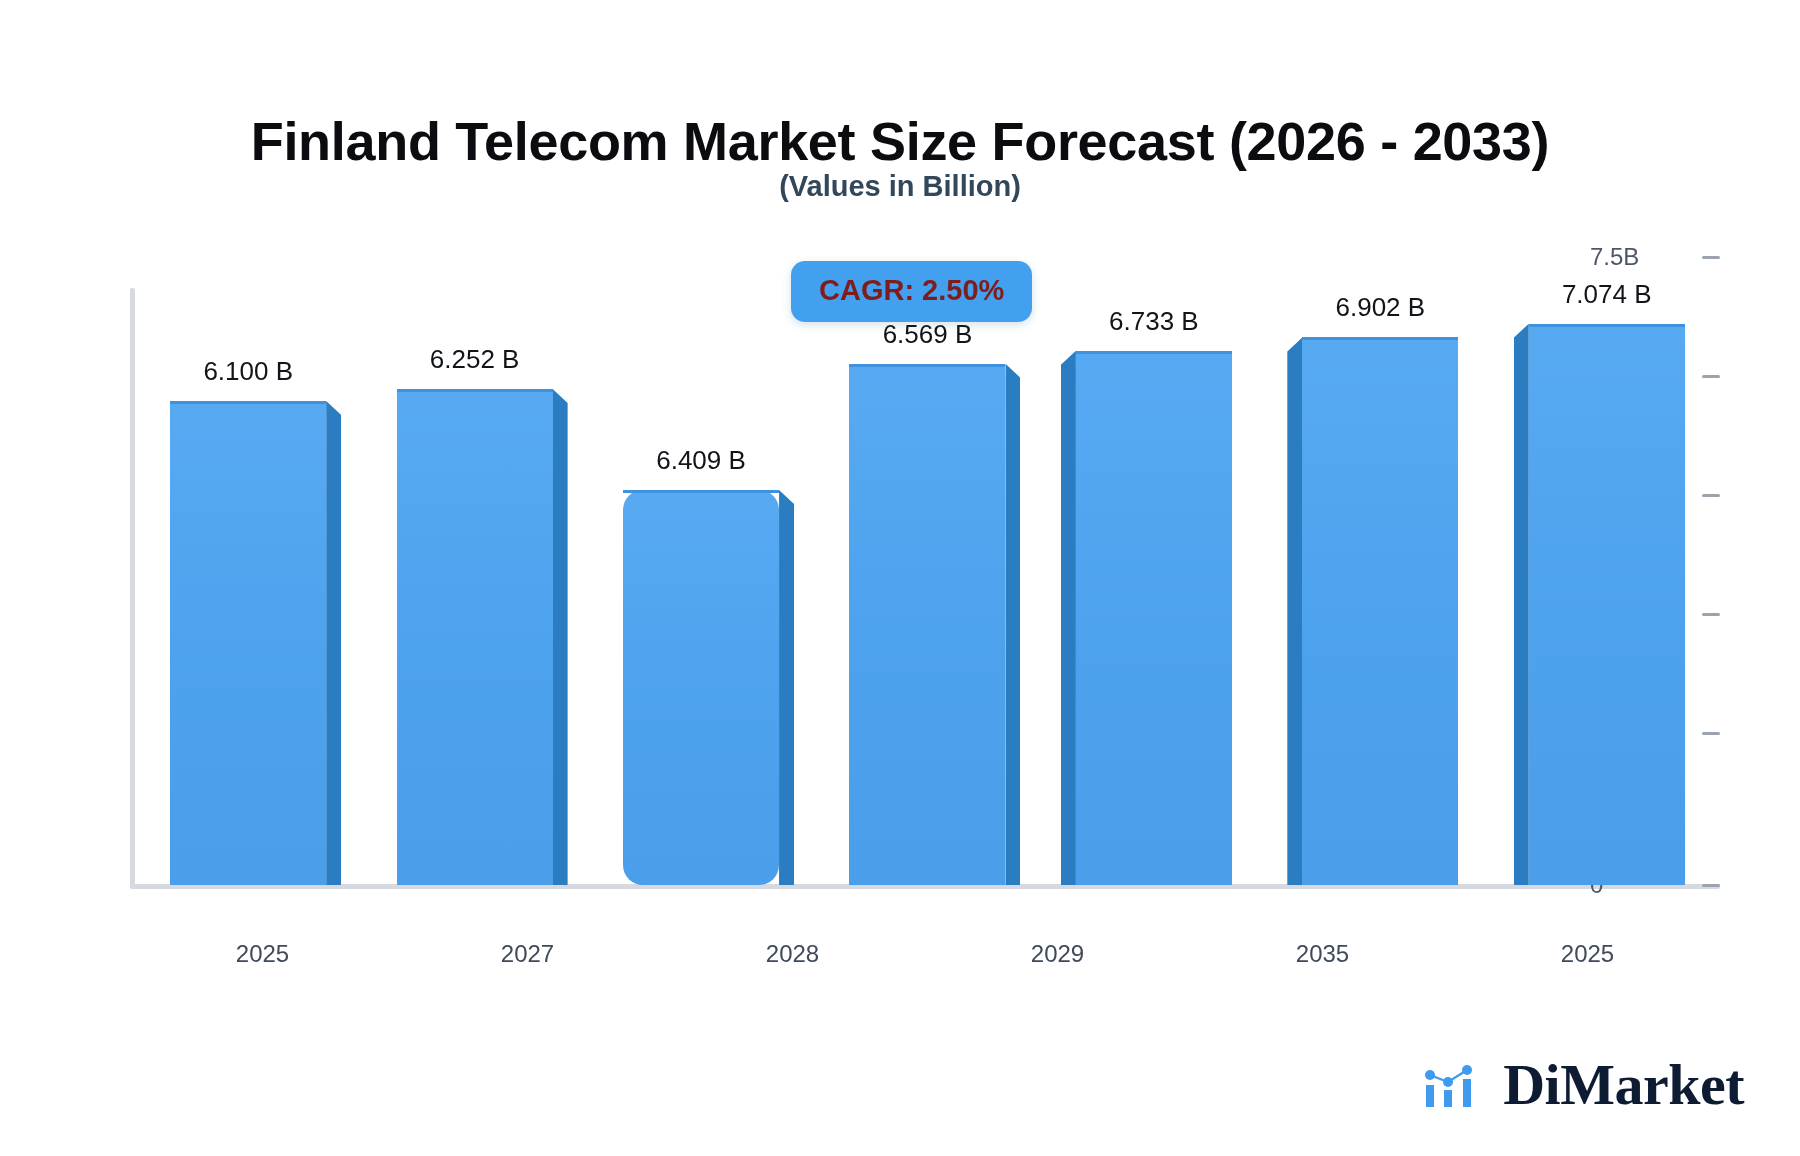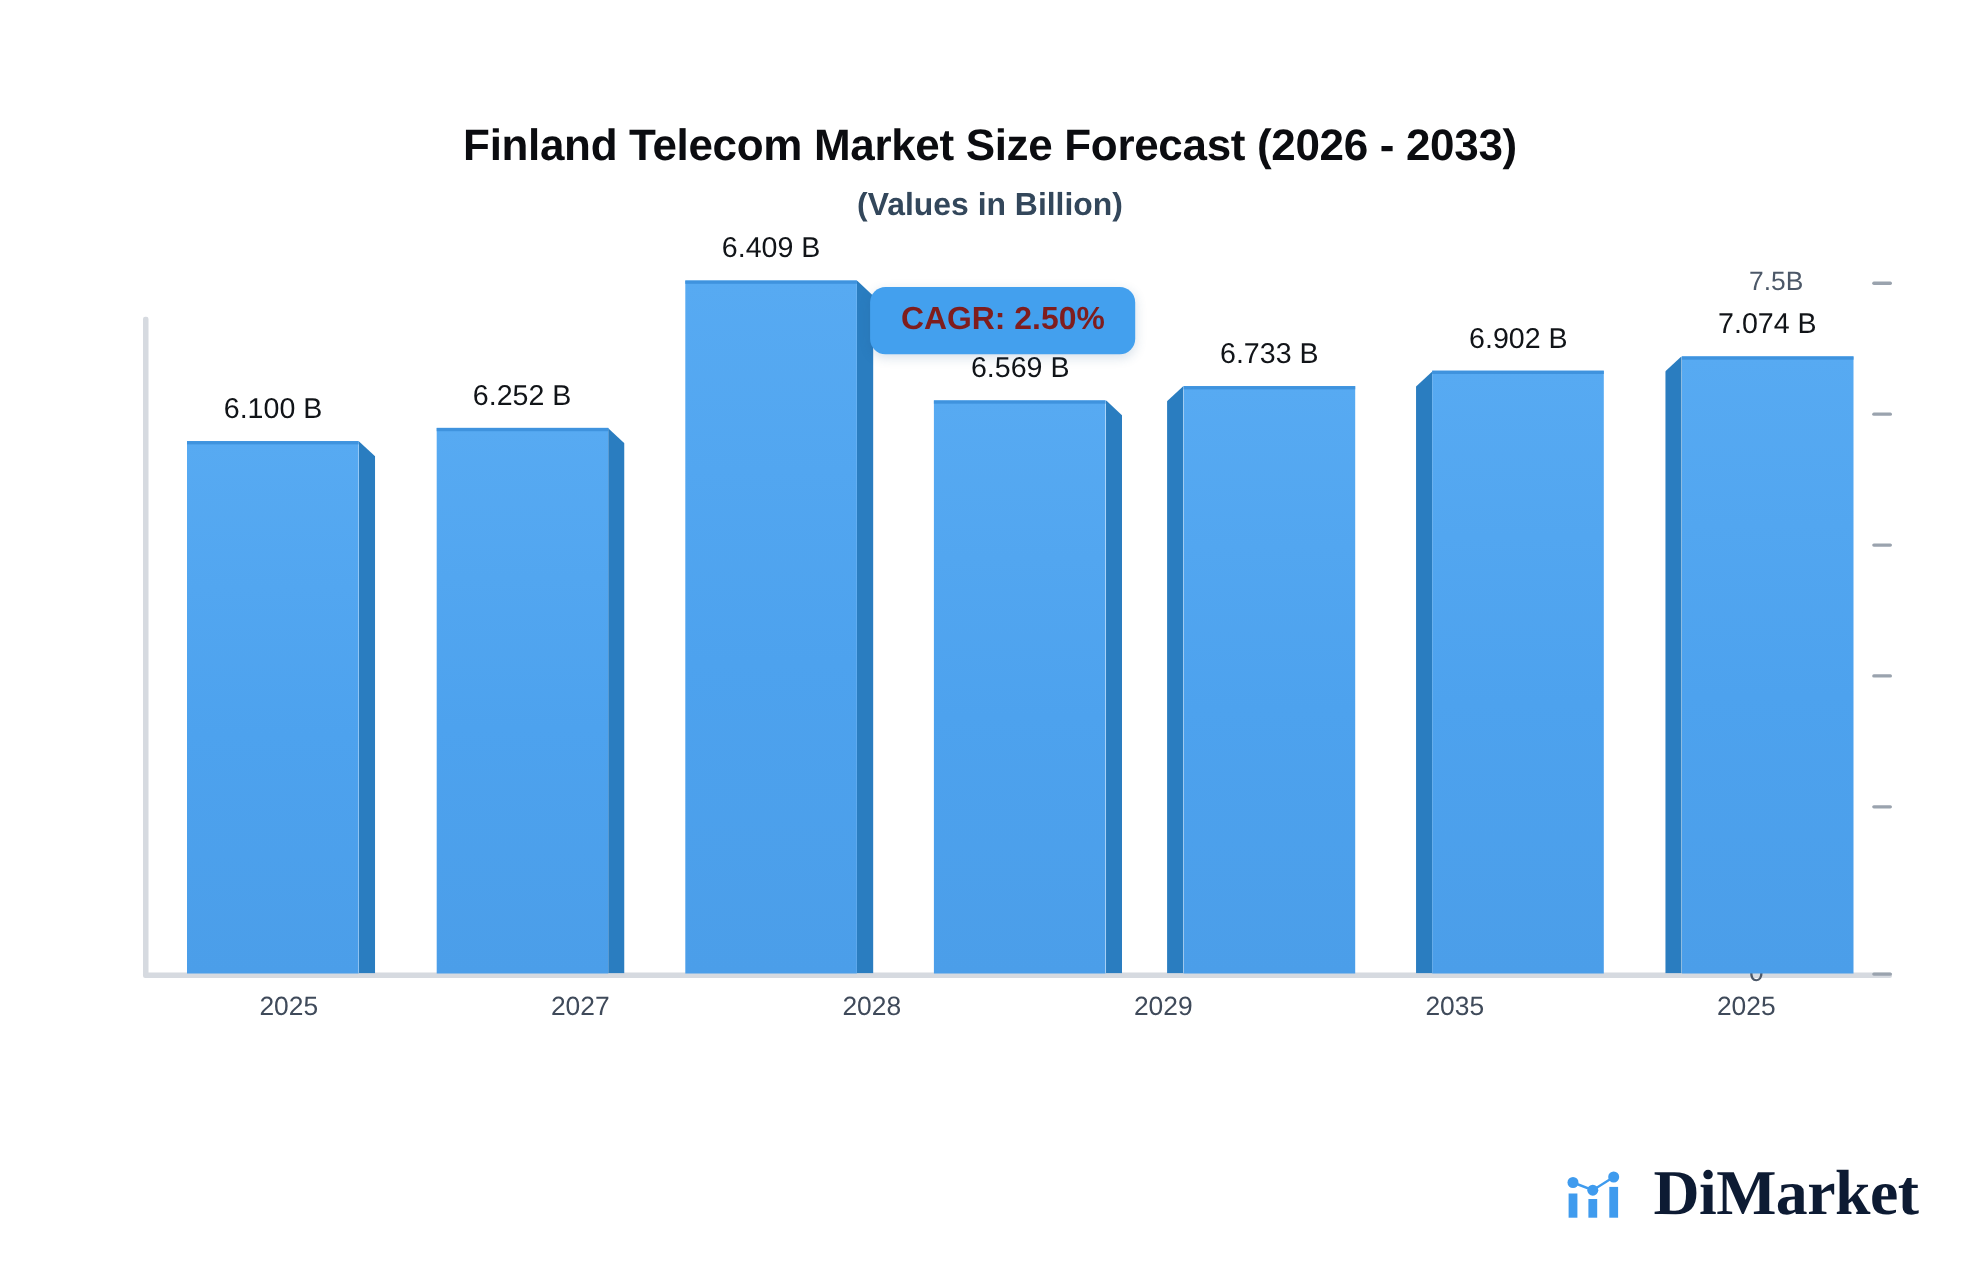--- a/index.html
+++ b/index.html
@@ -14,21 +14,21 @@
     width: 1800px; height: 1156px;
     background: #ffffff;
   }
 
   
   .title {
     position: absolute;
     left: 0; right: 0;
     top: 110px;
     text-align: center;
-    font-size: 40px;
+    font-size: 54px;
     font-weight: bold;
     color: #0b0c10;
     letter-spacing: -0.3px;
   }
   .subtitle {
     position: absolute;
     left: 0; right: 0;
     top: 170px;
     text-align: center;
     font-size: 29px;
@@ -92,20 +92,21 @@
     top: 902px;
     width: 1590px;
     height: 40px;
     display: flex;
   }
   .xlabels .x {
     flex: 1 1 0;
     text-align: center;
     font-size: 24px;
     color: #3f4a5a;
+    margin-top: 38px;
   }
 
   
   .bars {
     position: absolute;
     left: 135px;
     top: 290px;
     width: 1585px;
     height: 595px;
     display: flex;
@@ -255,21 +256,21 @@
       <div class="bar-wrap">
         <div class="bar side-right" style="height: 495.992px;">
           <span class="toplip"></span>
           <span class="depth"></span>
           <span class="bar-label">6.252 B</span>
         </div>
       </div>
     </div>
     <div class="slot">
       <div class="bar-wrap">
-        <div class="bar side-right" style="height: 630px;">
+        <div class="bar side-right" style="height: 395px; border-radius: 20px;">
           <span class="toplip"></span>
           <span class="depth"></span>
           <span class="bar-label">6.409 B</span>
         </div>
       </div>
     </div>
     <div class="slot">
       <div class="bar-wrap">
         <div class="bar side-right" style="height: 521.141px;">
           <span class="toplip"></span>

